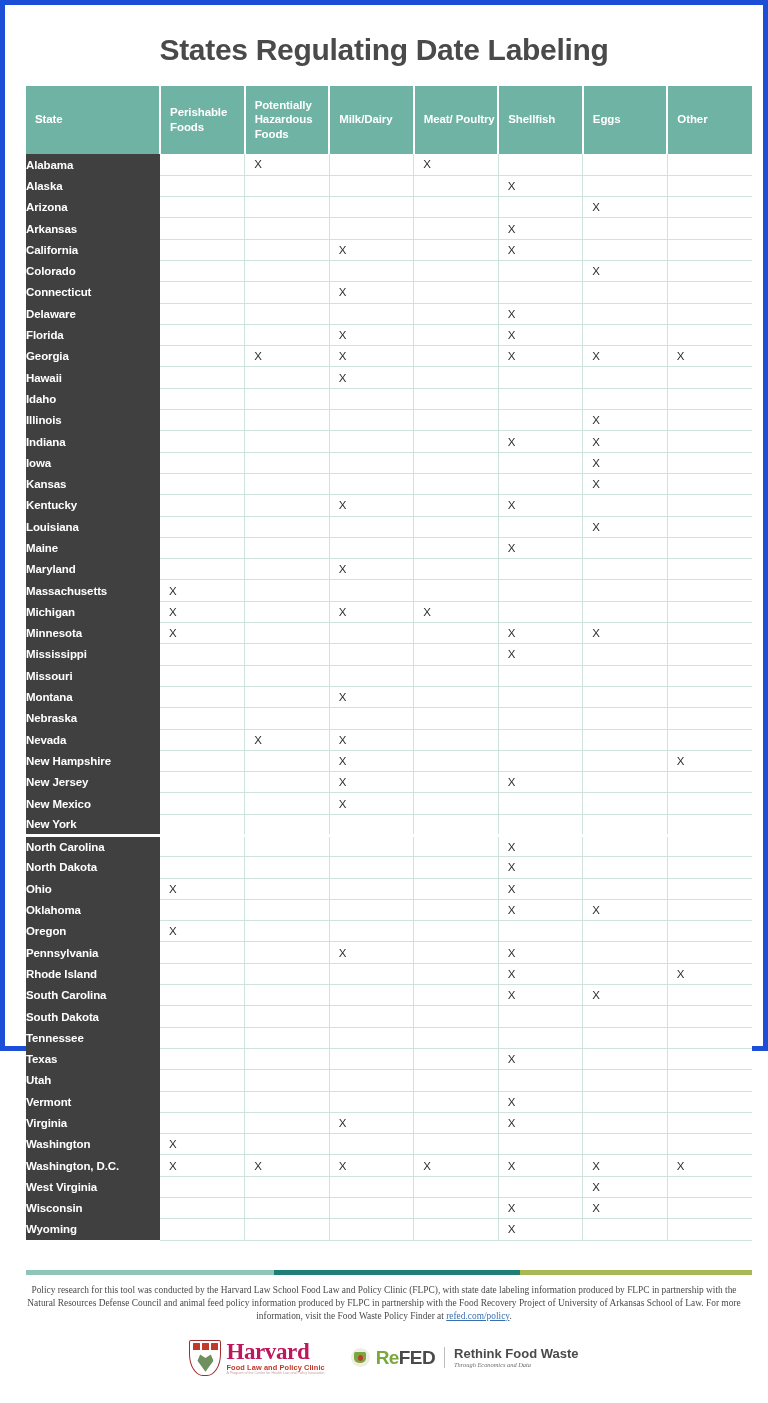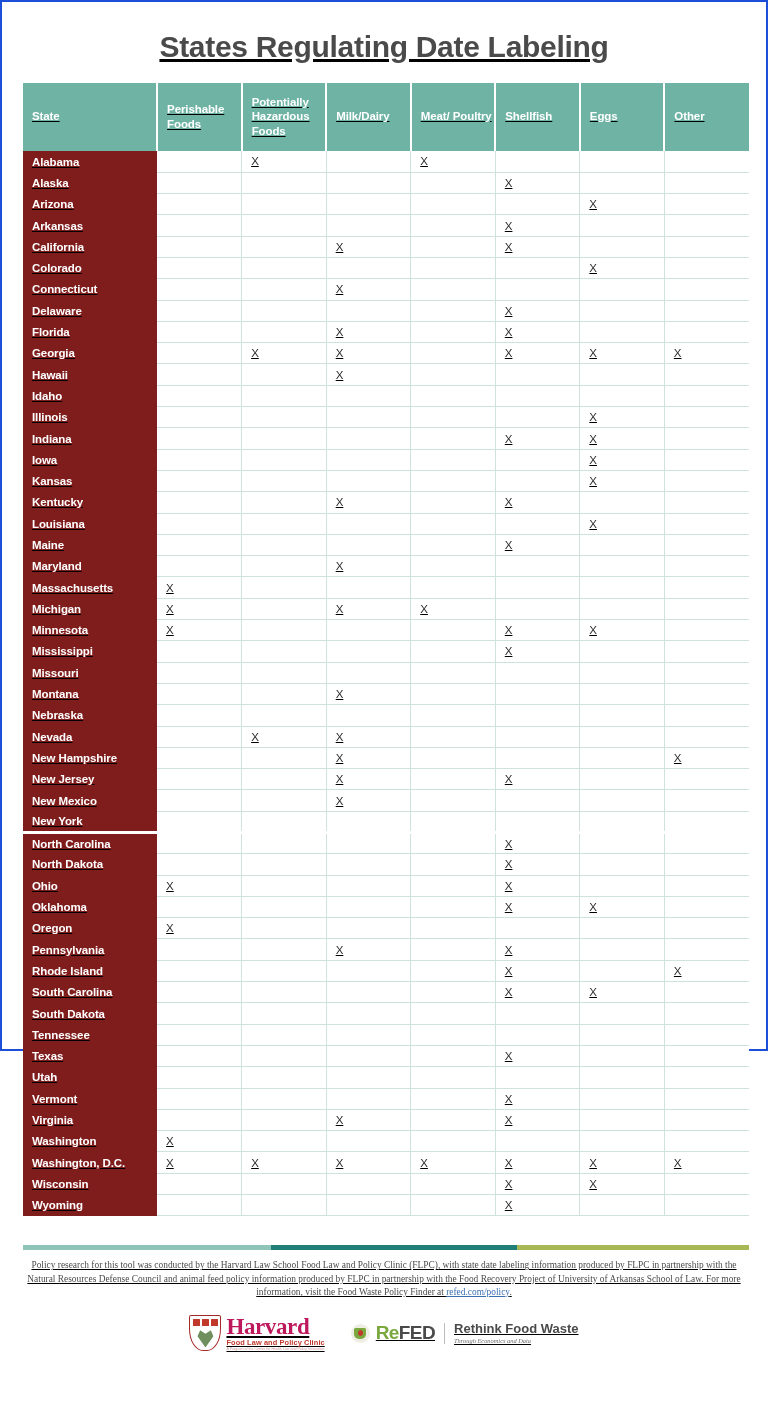--- a/index.html
+++ b/index.html
@@ -11,23 +11,22 @@
     width: 768px;
     height: 1403px;
     font-family: "Liberation Sans", sans-serif;
     overflow: hidden;
   }
   #page {
     width: 768px;
     height: 1051px;
     box-sizing: border-box;
     background: #ffffff;
-    border: 2px solid #1d4ed8;
+    border: 5px solid #1d4ed8;
     position: relative;
-    text-decoration: underline;
   }
   #page-title {
     text-align: center;
     font-size: 30px;
     font-weight: bold;
     color: #4a4a4a;
     letter-spacing: -0.3px;
     margin: 0;
     padding-top: 28px;
     padding-bottom: 19px;
@@ -75,25 +74,24 @@
   }
   tbody td.mark {
     padding-left: 9px;
     font-weight: normal;
     font-size: 11.5px;
     color: #2e2e2e;
   }
   tbody td:last-child { border-right: none; }
 
   tbody td.state-cell {
-    background: #7f1d1d;
+    background: #404040;
     color: #ffffff;
     font-weight: bold;
     font-size: 11.5px;
-    padding-left: 9px;
     border-bottom: none;
     border-right: none;
     letter-spacing: -0.1px;
     white-space: nowrap;
   }
   tr.group-end td.state-cell { border-bottom: 3px solid #ffffff; }
   tr.group-end td { border-bottom: 3px solid #ffffff; margin-top: 24px; }
 
   tbody tr:first-child td.state-cell { padding-top: 1px; }
 
@@ -750,20 +748,30 @@
             <td class="state-cell">Washington, D.C.</td>
             <td class="mark">X</td>
             <td class="mark">X</td>
             <td class="mark">X</td>
             <td class="mark">X</td>
             <td class="mark">X</td>
             <td class="mark">X</td>
             <td class="mark">X</td>
           </tr>
           <tr>
+            <td class="state-cell">West Virginia</td>
+            <td class="mark"></td>
+            <td class="mark"></td>
+            <td class="mark"></td>
+            <td class="mark"></td>
+            <td class="mark"></td>
+            <td class="mark">X</td>
+            <td class="mark"></td>
+          </tr>
+          <tr>
             <td class="state-cell">Wisconsin</td>
             <td class="mark"></td>
             <td class="mark"></td>
             <td class="mark"></td>
             <td class="mark"></td>
             <td class="mark">X</td>
             <td class="mark">X</td>
             <td class="mark"></td>
           </tr>
           <tr>

